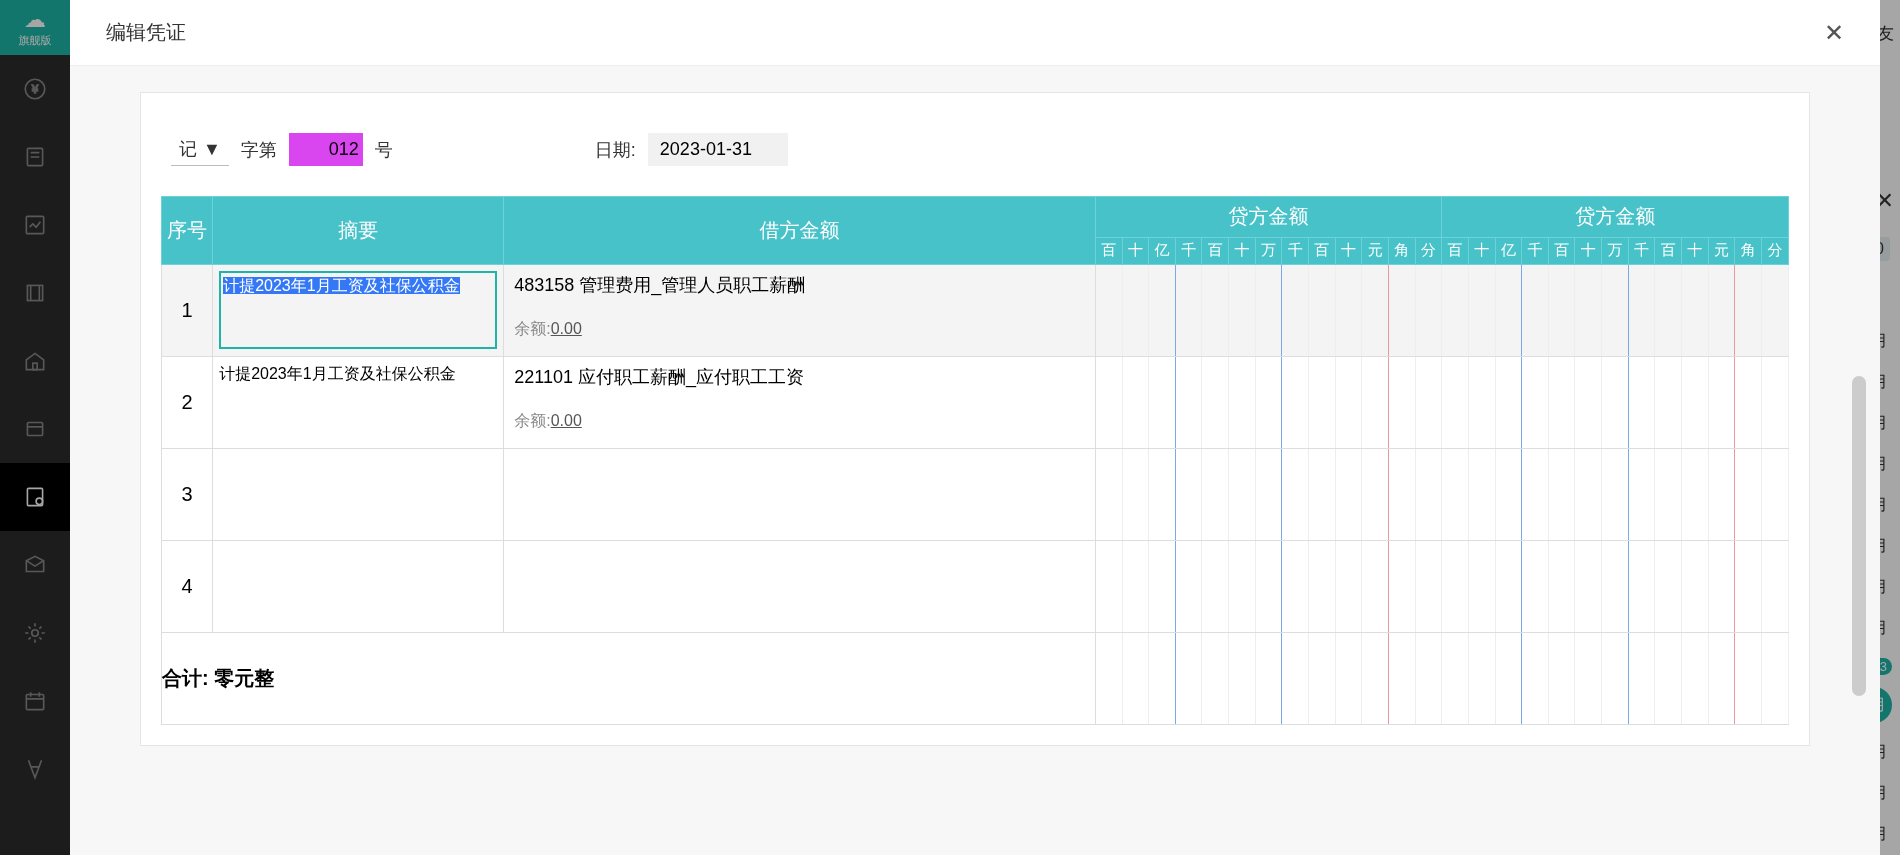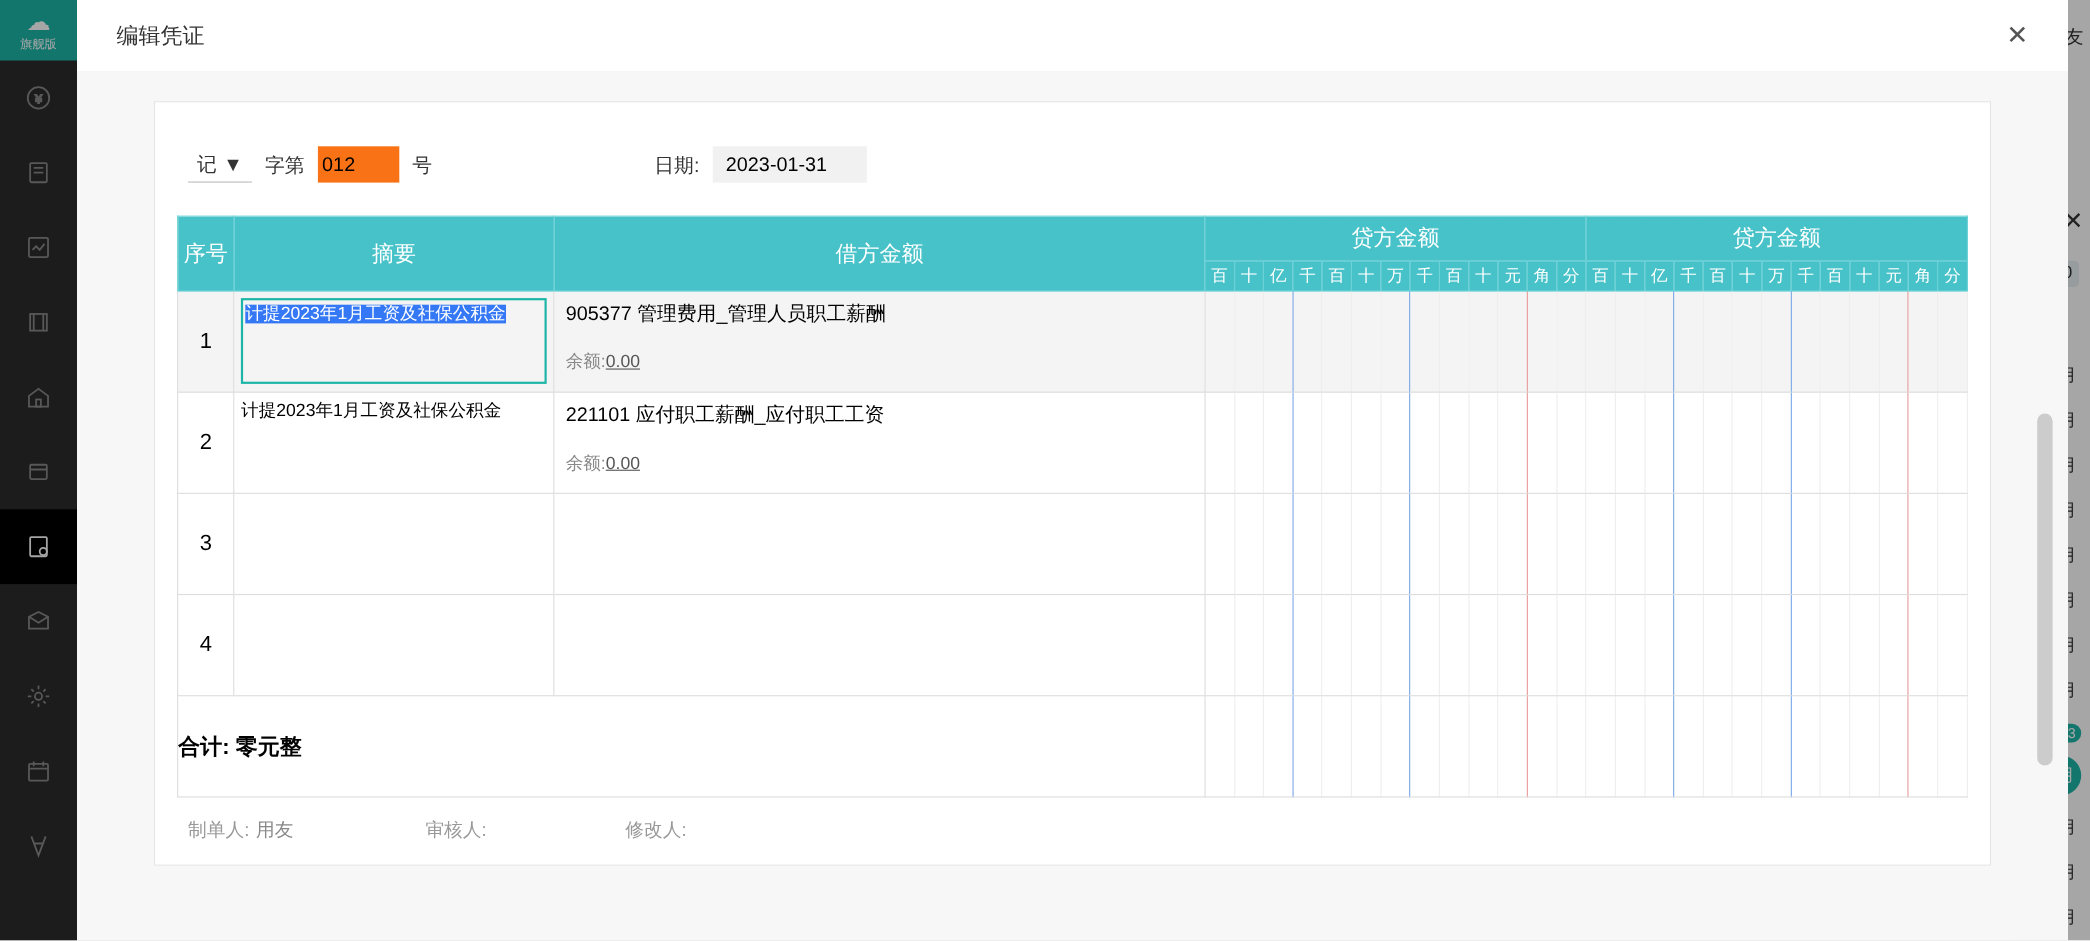--- a/index.html
+++ b/index.html
@@ -35,21 +35,21 @@
 .modal-body { flex: 1; overflow-y: auto; padding: 26px 70px 0 70px; background: #f7f7f7; position: relative; }
 
 .section-head { display: flex; align-items: center; justify-content: space-between; margin-bottom: 18px; }
 .section-title { font-size: 26px; color: #333; font-weight: 500; }
 .refresh-btn { display: flex; align-items: center; gap: 6px; color: #333; font-size: 17px; background: none; border: none; cursor: pointer; }
 .refresh-btn svg { width: 18px; height: 18px; }
 
 .voucher-box { background: #fff; border: 1px solid #e5e5e5; padding: 40px 20px 20px 20px; }
 .voucher-top { display: flex; align-items: center; gap: 12px; font-size: 18px; color: #333; margin-bottom: 30px; padding: 0 10px; }
 .vt-field { display: inline-flex; align-items: center; gap: 6px; border-bottom: 1px solid #bbb; padding: 4px 8px; }
-.vt-num-input { width: 74px; text-align: left; border: none; background: #f97316; font-size: 18px; padding: 6px 4px; outline: none; }
+.vt-num-input { width: 74px; text-align: right; border: none; background: #d946ef; font-size: 18px; padding: 6px 4px; outline: none; }
 .vt-date { margin-left: 190px; }
 .vt-date-input { border: none; background: #f1f1f1; font-size: 18px; padding: 6px 12px; outline: none; width: 140px; }
 .vt-right { margin-left: auto; display: flex; align-items: center; gap: 40px; color: #888; font-size: 17px; }
 .vt-attach { display: flex; align-items: center; gap: 6px; }
 .vt-bill { color: #333; display: flex; align-items: center; gap: 10px; border-bottom: 1px solid #bbb; padding-bottom: 4px; }
 .vt-bill input { width: 60px; border: none; outline: none; font-size: 17px; text-align: right; }
 
 
 .vtable { border: 1px solid #47c2c9; border-collapse: collapse; width: 100%; table-layout: fixed; }
 .vtable th { background: #47c2c9; color: #fff; font-weight: 500; border: 1px solid #6dd2d7; }
@@ -266,21 +266,21 @@
               <th class="hu">分</th>
             </tr>
         </thead>
         <tbody id="vtbody">
             <tr style="height: 92px; background: rgb(244, 244, 244);">
               <td class="idx">1</td>
               <td class="summary">
                 <div style="border: 2px solid rgb(29, 181, 168); padding: 2px; height: 78px;"><span class="summary-selected">计提2023年1月工资及社保公积金</span></div>
               </td>
               <td class="account">
-                <div class="account-name">905377 管理费用_管理人员职工薪酬</div>
+                <div class="account-name">483158 管理费用_管理人员职工薪酬</div>
                 <div class="balance">余额:<u>0.00</u></div>
               </td>
               <td style="border-right: 1px solid rgb(238, 238, 238); height: inherit;"></td>
               <td style="border-right: 1px solid rgb(238, 238, 238); height: inherit;"></td>
               <td style="border-right: 1px solid rgb(122, 168, 232); height: inherit;"></td>
               <td style="border-right: 1px solid rgb(238, 238, 238); height: inherit;"></td>
               <td style="border-right: 1px solid rgb(238, 238, 238); height: inherit;"></td>
               <td style="border-right: 1px solid rgb(238, 238, 238); height: inherit;"></td>
               <td style="border-right: 1px solid rgb(122, 168, 232); height: inherit;"></td>
               <td style="border-right: 1px solid rgb(238, 238, 238); height: inherit;"></td>
@@ -426,22 +426,17 @@
               <td style="border-right: 1px solid rgb(238, 238, 238); height: inherit;"></td>
               <td style="border-right: 1px solid rgb(238, 238, 238); height: inherit;"></td>
               <td style="border-right: 1px solid rgb(238, 238, 238); height: inherit;"></td>
               <td style="border-right: 1px solid rgb(232, 154, 154); height: inherit;"></td>
               <td style="border-right: 1px solid rgb(238, 238, 238); height: inherit;"></td>
               <td style="border-right: 1px solid rgb(238, 238, 238); height: inherit;"></td>
             </tr>
           </tbody>
       </table>
 
-      <div class="maker-row">
-        <span><span>制单人:</span><span class="v">用友</span></span>
-        <span><span>审核人:</span><span class="v"></span></span>
-        <span><span>修改人:</span><span class="v"></span></span>
-      </div>
     </div>
 
     <div class="vscroll"></div>
   </div>
 </div>
 
 </body></html>

